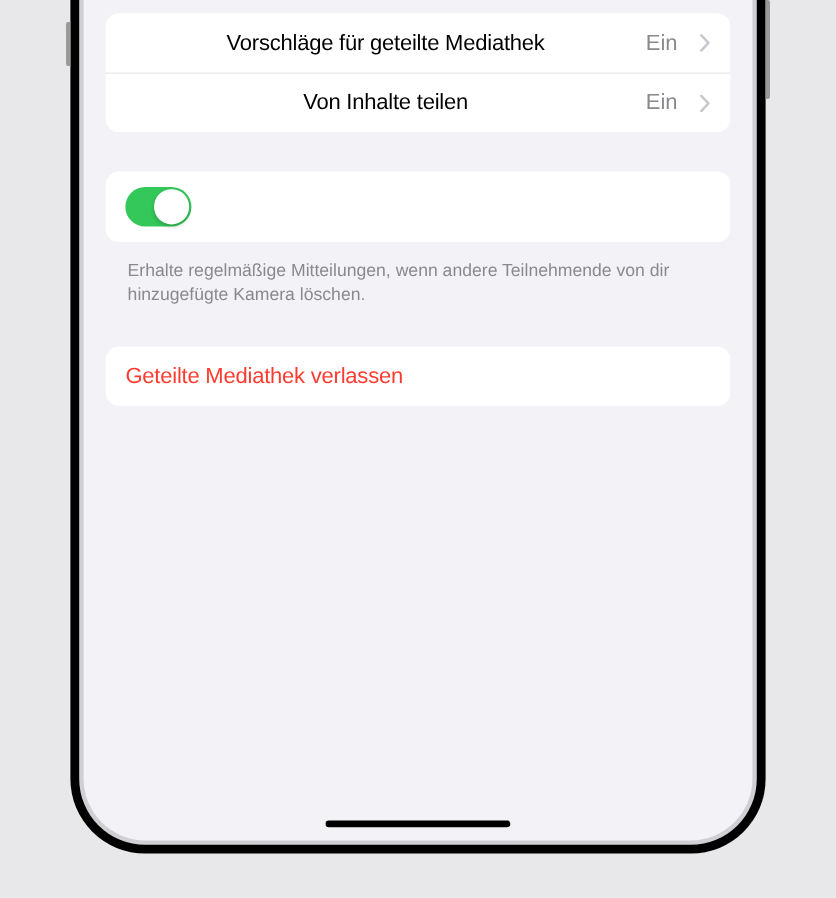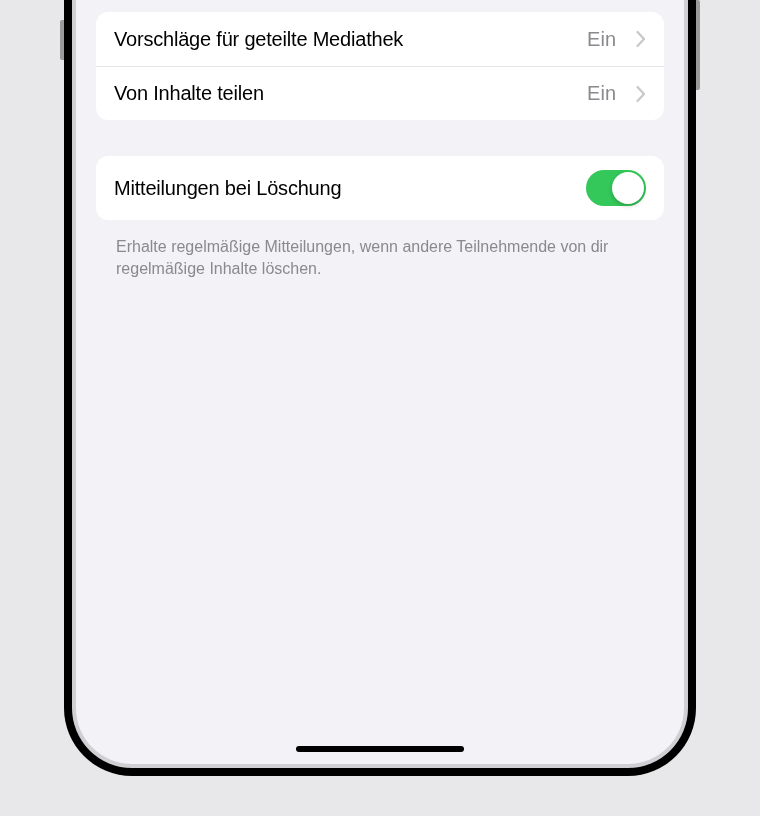--- a/index.html
+++ b/index.html
@@ -53,20 +53,21 @@
       border-radius: 12px;
       margin-bottom: 36px;
       overflow: hidden;
     }
     
     .settings-row {
       display: flex;
       align-items: center;
       padding: 14px 18px;
       min-height: 54px;
+      text-align: center;
     }
     
     .settings-row + .settings-row {
       border-top: 1px solid #e5e5ea;
     }
     
     .row-label {
       flex: 1;
       font-size: 20px;
       color: #000;
@@ -190,26 +191,28 @@
           <span class="chevron">
             <svg viewBox="0 0 10 16" fill="none">
                 <path d="M1.5 1L8 8L1.5 15" stroke="currentColor" stroke-width="2.2" stroke-linecap="round" stroke-linejoin="round"></path>
               </svg>
           </span>
         </div>
       </div>
 
       <div class="settings-group">
         <div class="settings-row">
-          <span class="row-label">Mitteilungen bei Löschung</span>
           <div class="toggle">
             <div class="toggle-knob"></div>
           </div>
         </div>
       </div>
 
-      <div class="footer-text">Erhalte regelmäßige Mitteilungen, wenn andere Teilnehmende von dir regelmäßige Inhalte löschen.</div>
-
+      <div class="footer-text">Erhalte regelmäßige Mitteilungen, wenn andere Teilnehmende von dir hinzugefügte Kamera löschen.</div>
+
+      <div class="destructive-row">
+        <span class="destructive-label">Geteilte Mediathek verlassen</span>
+      </div>
 
       <div class="home-indicator"></div>
     </div>
   </div>
 </div>
 
 </body></html>

